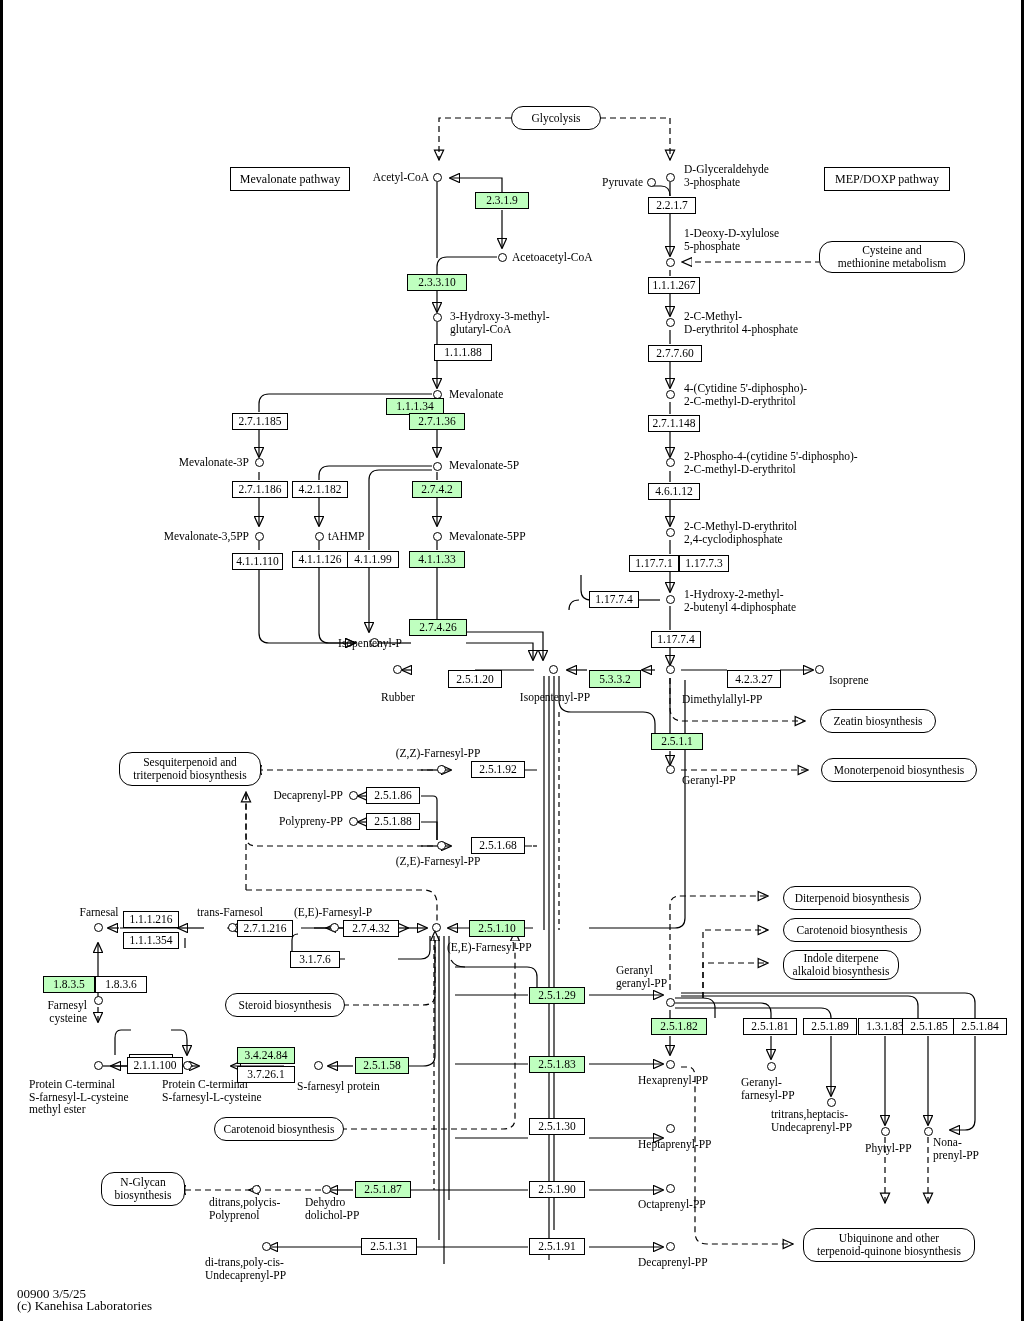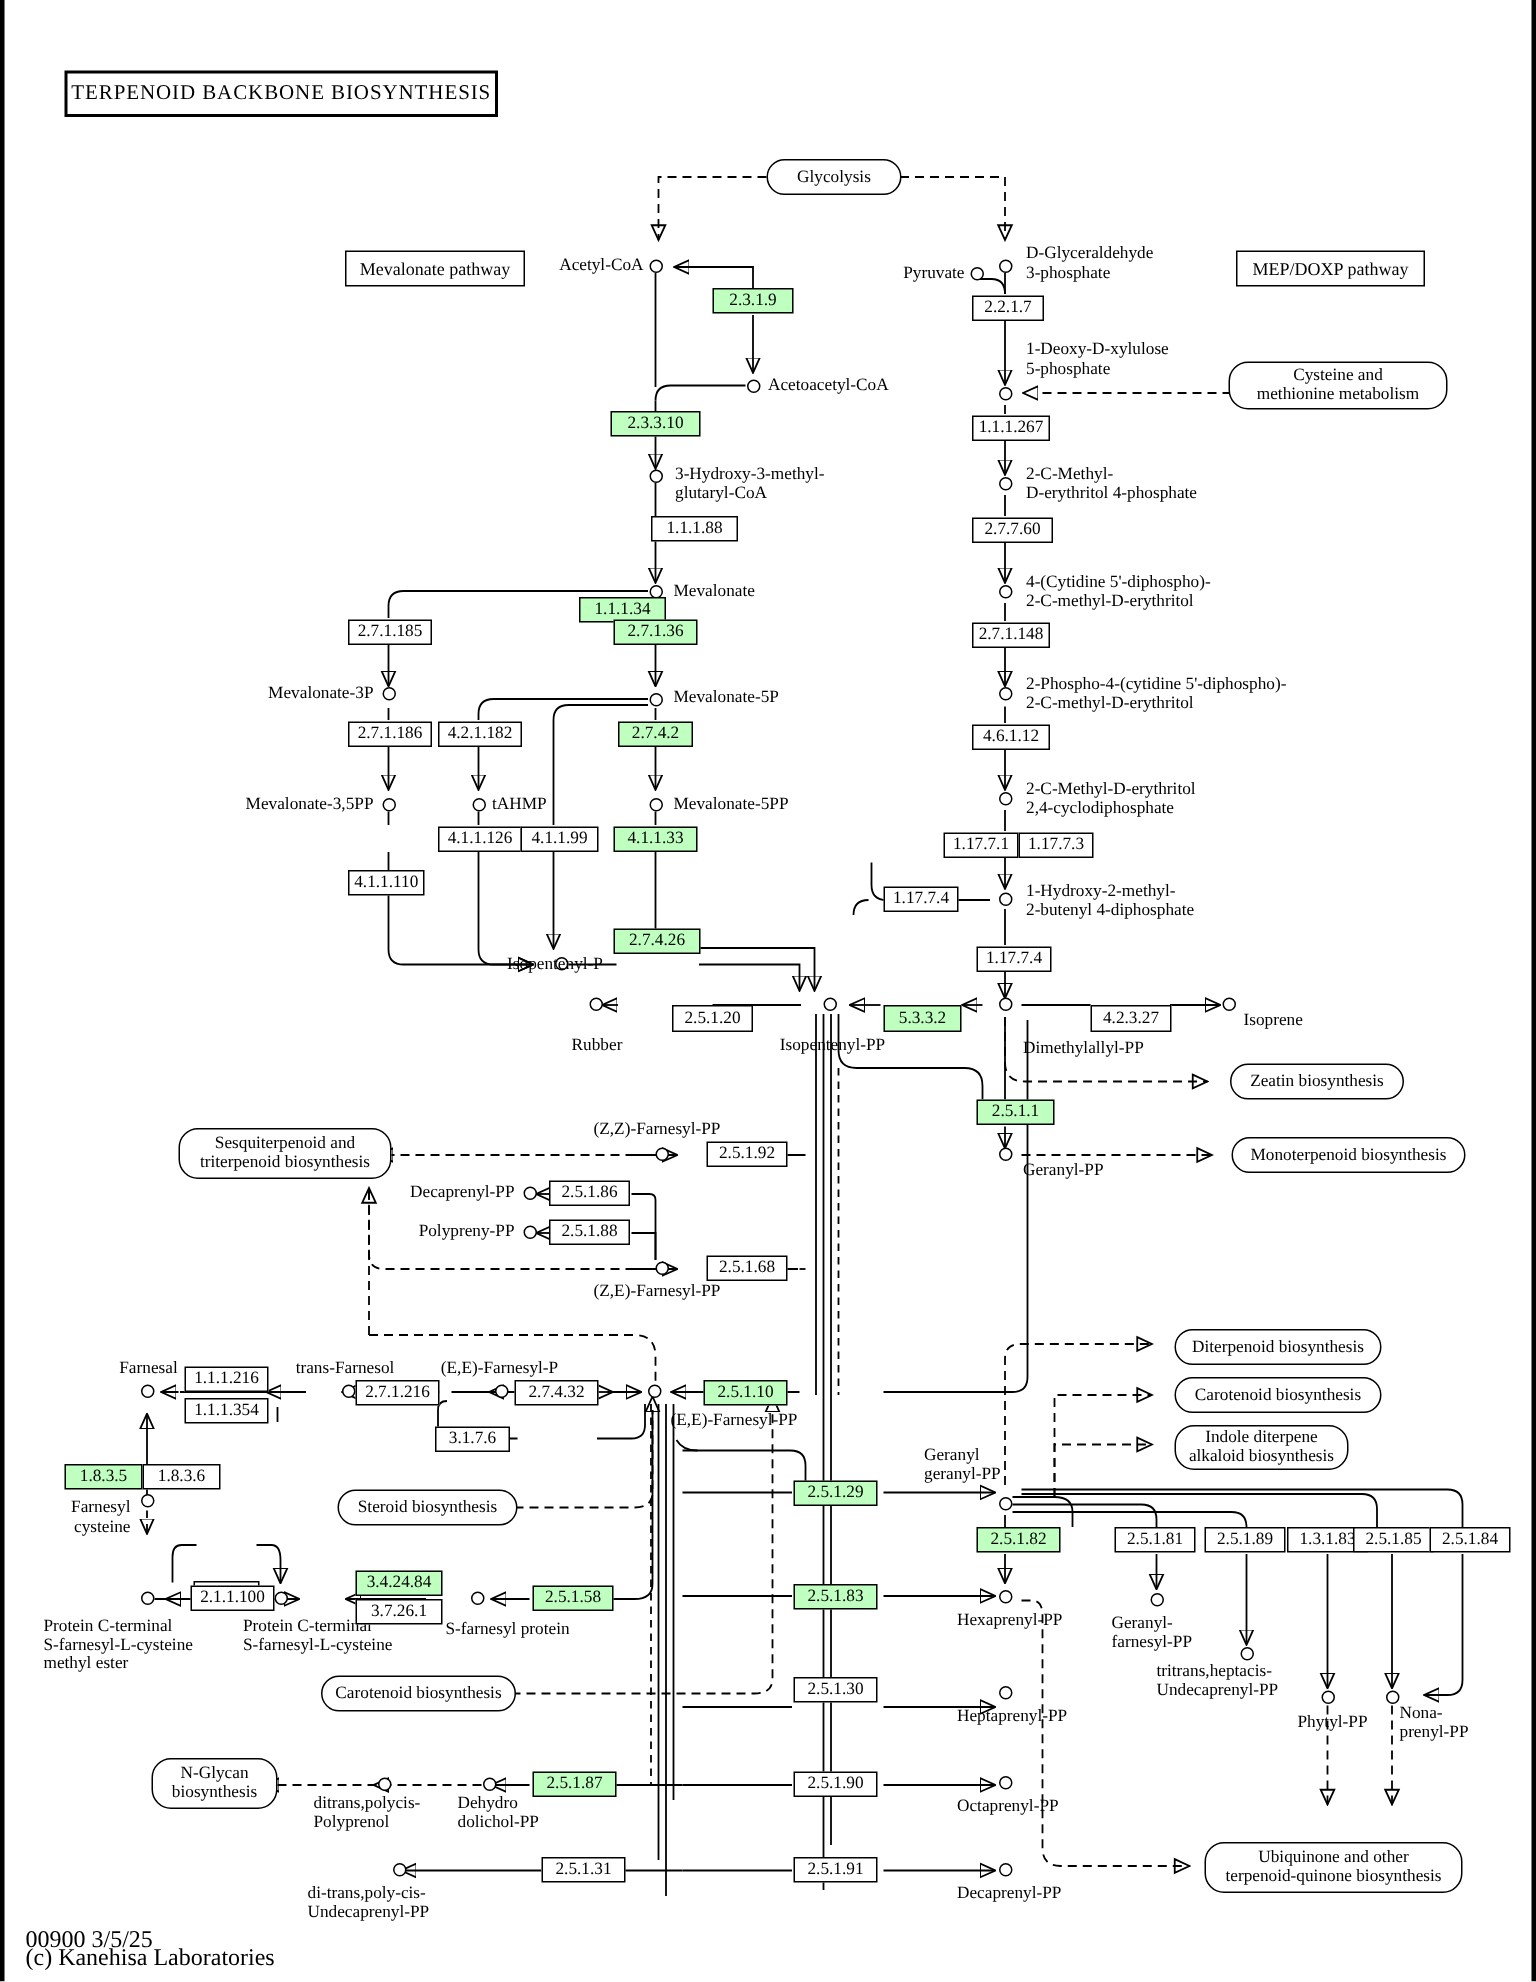--- a/index.html
+++ b/index.html
@@ -52,21 +52,21 @@
   }
   
   #title{
     position:absolute;left:40px;top:47px;width:285px;height:27px;
     border:2.5px solid #000;background:#fff;
     display:flex;align-items:center;justify-content:center;
     font-size:14px;letter-spacing:.6px;color:#000;
     font-family:"Liberation Serif","DejaVu Serif",serif;
   }
   #footer{
-    position:absolute;left:14px;top:1288px;font-size:16px;line-height:12px;
+    position:absolute;left:14px;top:1288px;font-size:13px;line-height:12px;
     white-space:pre;color:#000;
     font-family:"Liberation Serif","DejaVu Serif",serif;
   }
   svg#wires{position:absolute;left:0;top:0;width:1024px;height:1321px;pointer-events:none;}
   svg#wires line,svg#wires path,svg#wires polyline{stroke:#000;fill:none;}
 </style>
 </head>
 <body>
 
 <div id="page">
@@ -279,21 +279,20 @@
       <path d="M350,1190 L325,1190" marker-end="url(#fa)"></path>
       <path d="M318,1190 L255,1190" stroke-dasharray="6,4" marker-end="url(#fah)"></path>
       <path d="M248,1190 L182,1190" stroke-dasharray="6,4" marker-end="url(#fah)"></path>
       <path d="M405,1190 L452,1190"></path>
 
       <path d="M358,1247 L265,1247" marker-end="url(#fa)"></path>
       <path d="M411,1247 L452,1247"></path>
     </g>
   </svg>
 
-  <div id="title">TERPENOID  BACKBONE  BIOSYNTHESIS</div>
   <div id="footer">00900 3/5/25
 (c) Kanehisa Laboratories</div>
 
   <div class="sectbox" style="left:227px;top:167px;width:120px;height:24px;">Mevalonate pathway</div>
   <div class="sectbox" style="left:821px;top:167px;width:126px;height:24px;text-align:center;">MEP/DOXP pathway</div>
 
   <div class="maplink" style="left:508px;top:106px;width:90px;height:24px;">Glycolysis</div>
   <div class="maplink" style="left:816px;top:241px;width:146px;height:32px;">Cysteine and
 methionine metabolism</div>
   <div class="maplink" style="left:817px;top:709px;width:116px;height:24px;">Zeatin biosynthesis</div>
@@ -436,21 +435,21 @@
 
   <div class="ecbox hl" style="left:472px;top:192px;width:54px;">2.3.1.9</div>
   <div class="ecbox hl" style="left:404px;top:274px;width:60px;">2.3.3.10</div>
   <div class="ecbox hl" style="left:383px;top:356px;width:58px;margin-top:42px;">1.1.1.34</div>
   <div class="ecbox" style="left:431px;top:344px;width:58px;">1.1.1.88</div>
   <div class="ecbox" style="left:229px;top:413px;width:56px;">2.7.1.185</div>
   <div class="ecbox hl" style="left:406px;top:413px;width:56px;">2.7.1.36</div>
   <div class="ecbox" style="left:229px;top:481px;width:56px;">2.7.1.186</div>
   <div class="ecbox" style="left:289px;top:481px;width:56px;">4.2.1.182</div>
   <div class="ecbox hl" style="left:409px;top:481px;width:50px;">2.7.4.2</div>
-  <div class="ecbox" style="left:229px;top:580px;width:51px;">4.1.1.110</div>
+  <div class="ecbox" style="left:229px;top:553px;width:51px;">4.1.1.110</div>
   <div class="ecbox" style="left:289px;top:551px;width:56px;">4.1.1.126</div>
   <div class="ecbox" style="left:344px;top:551px;width:52px;">4.1.1.99</div>
   <div class="ecbox hl" style="left:406px;top:551px;width:56px;">4.1.1.33</div>
   <div class="ecbox hl" style="left:406px;top:619px;width:58px;">2.7.4.26</div>
   <div class="ecbox" style="left:445px;top:670px;width:54px;height:18px;line-height:16px;top:670px;">2.5.1.20</div>
   <div class="ecbox hl" style="left:586px;top:670px;width:52px;height:18px;line-height:16px;">5.3.3.2</div>
   <div class="ecbox" style="left:724px;top:670px;width:54px;height:18px;line-height:16px;">4.2.3.27</div>
   <div class="ecbox hl" style="left:648px;top:733px;width:52px;">2.5.1.1</div>
 
   <div class="ecbox" style="left:645px;top:197px;width:48px;">2.2.1.7</div>

